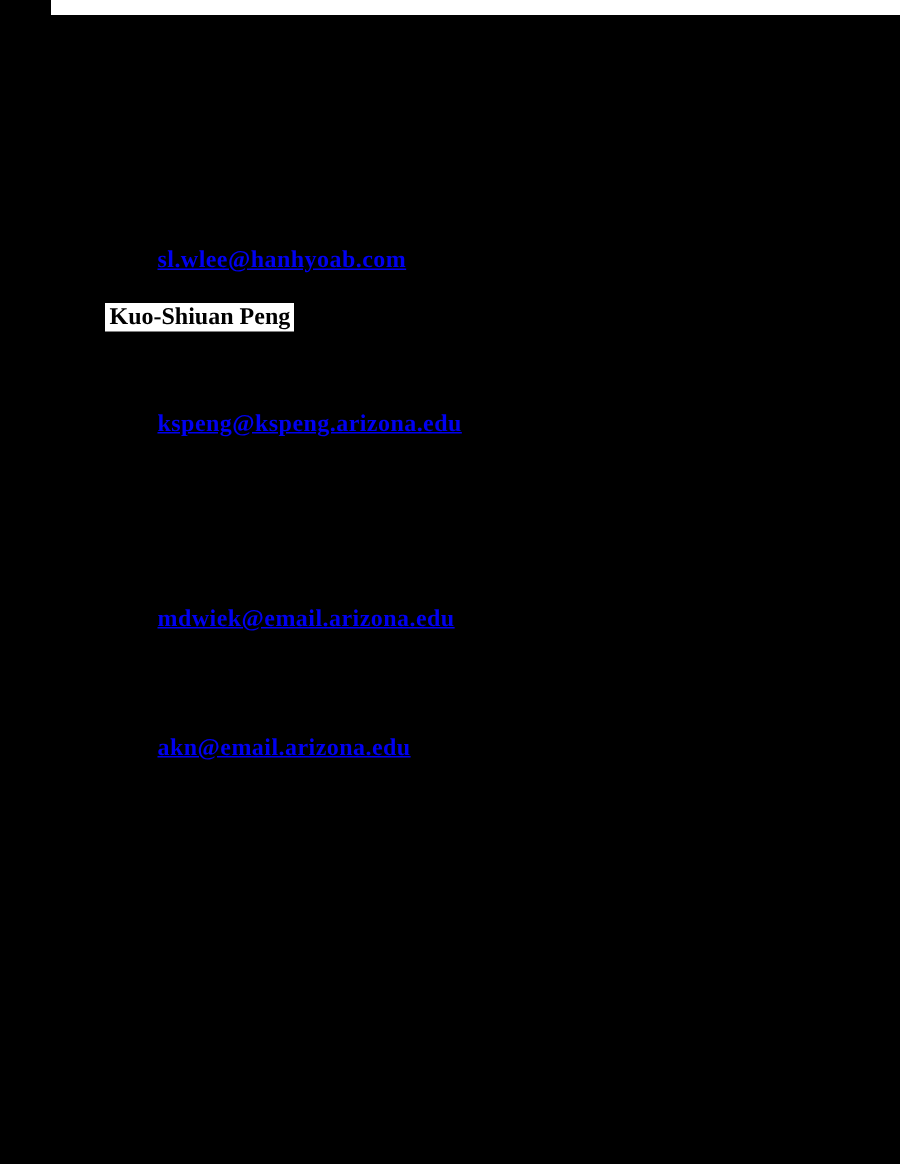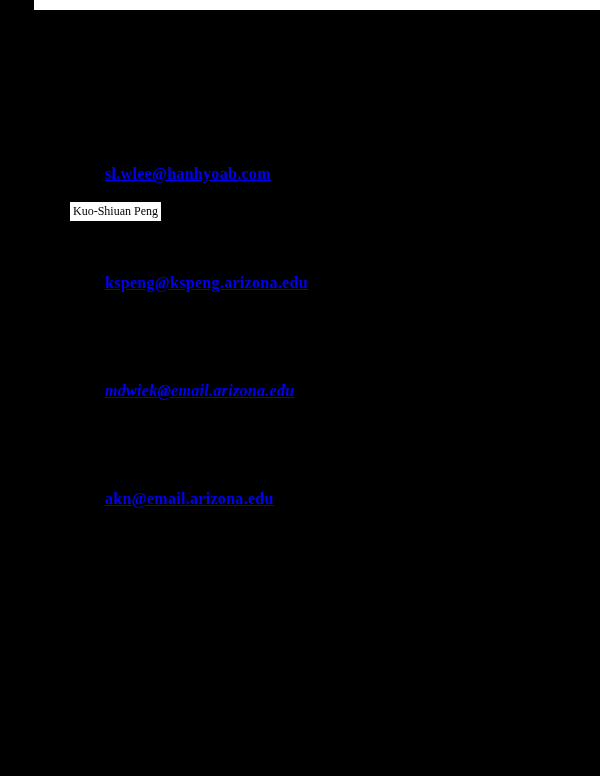--- a/index.html
+++ b/index.html
@@ -46,31 +46,31 @@
     font-size: 16px;
     font-weight: bold;
     letter-spacing: 0.3px;
     text-decoration: underline;
     font-family: "Liberation Serif", serif;
     cursor: pointer;
     white-space: nowrap;
   }
   #email-link-1 { left: 105px; top: 165px; }
   #email-link-2 { left: 105px; top: 274px; }
-  #email-link-3 { left: 105px; top: 382px; font-style: italic; }
+  #email-link-3 { left: 105px; top: 404px; }
   #email-link-4 { left: 105px; top: 490px; text-align: right; }
   .highlight-box {
     position: absolute;
     left: 70px;
     top: 202px;
     background: #ffffff;
     color: #000000;
     font-family: "Liberation Serif", serif;
-    font-weight: normal;
-    font-size: 12px;
+    font-weight: bold;
+    font-size: 16px;
     line-height: 15px;
     padding: 2px 3px;
     white-space: nowrap;
   }
 </style>
 </head>
 <body>
 
 <div class="page-black"></div>
 <div class="corner-notch"></div>

